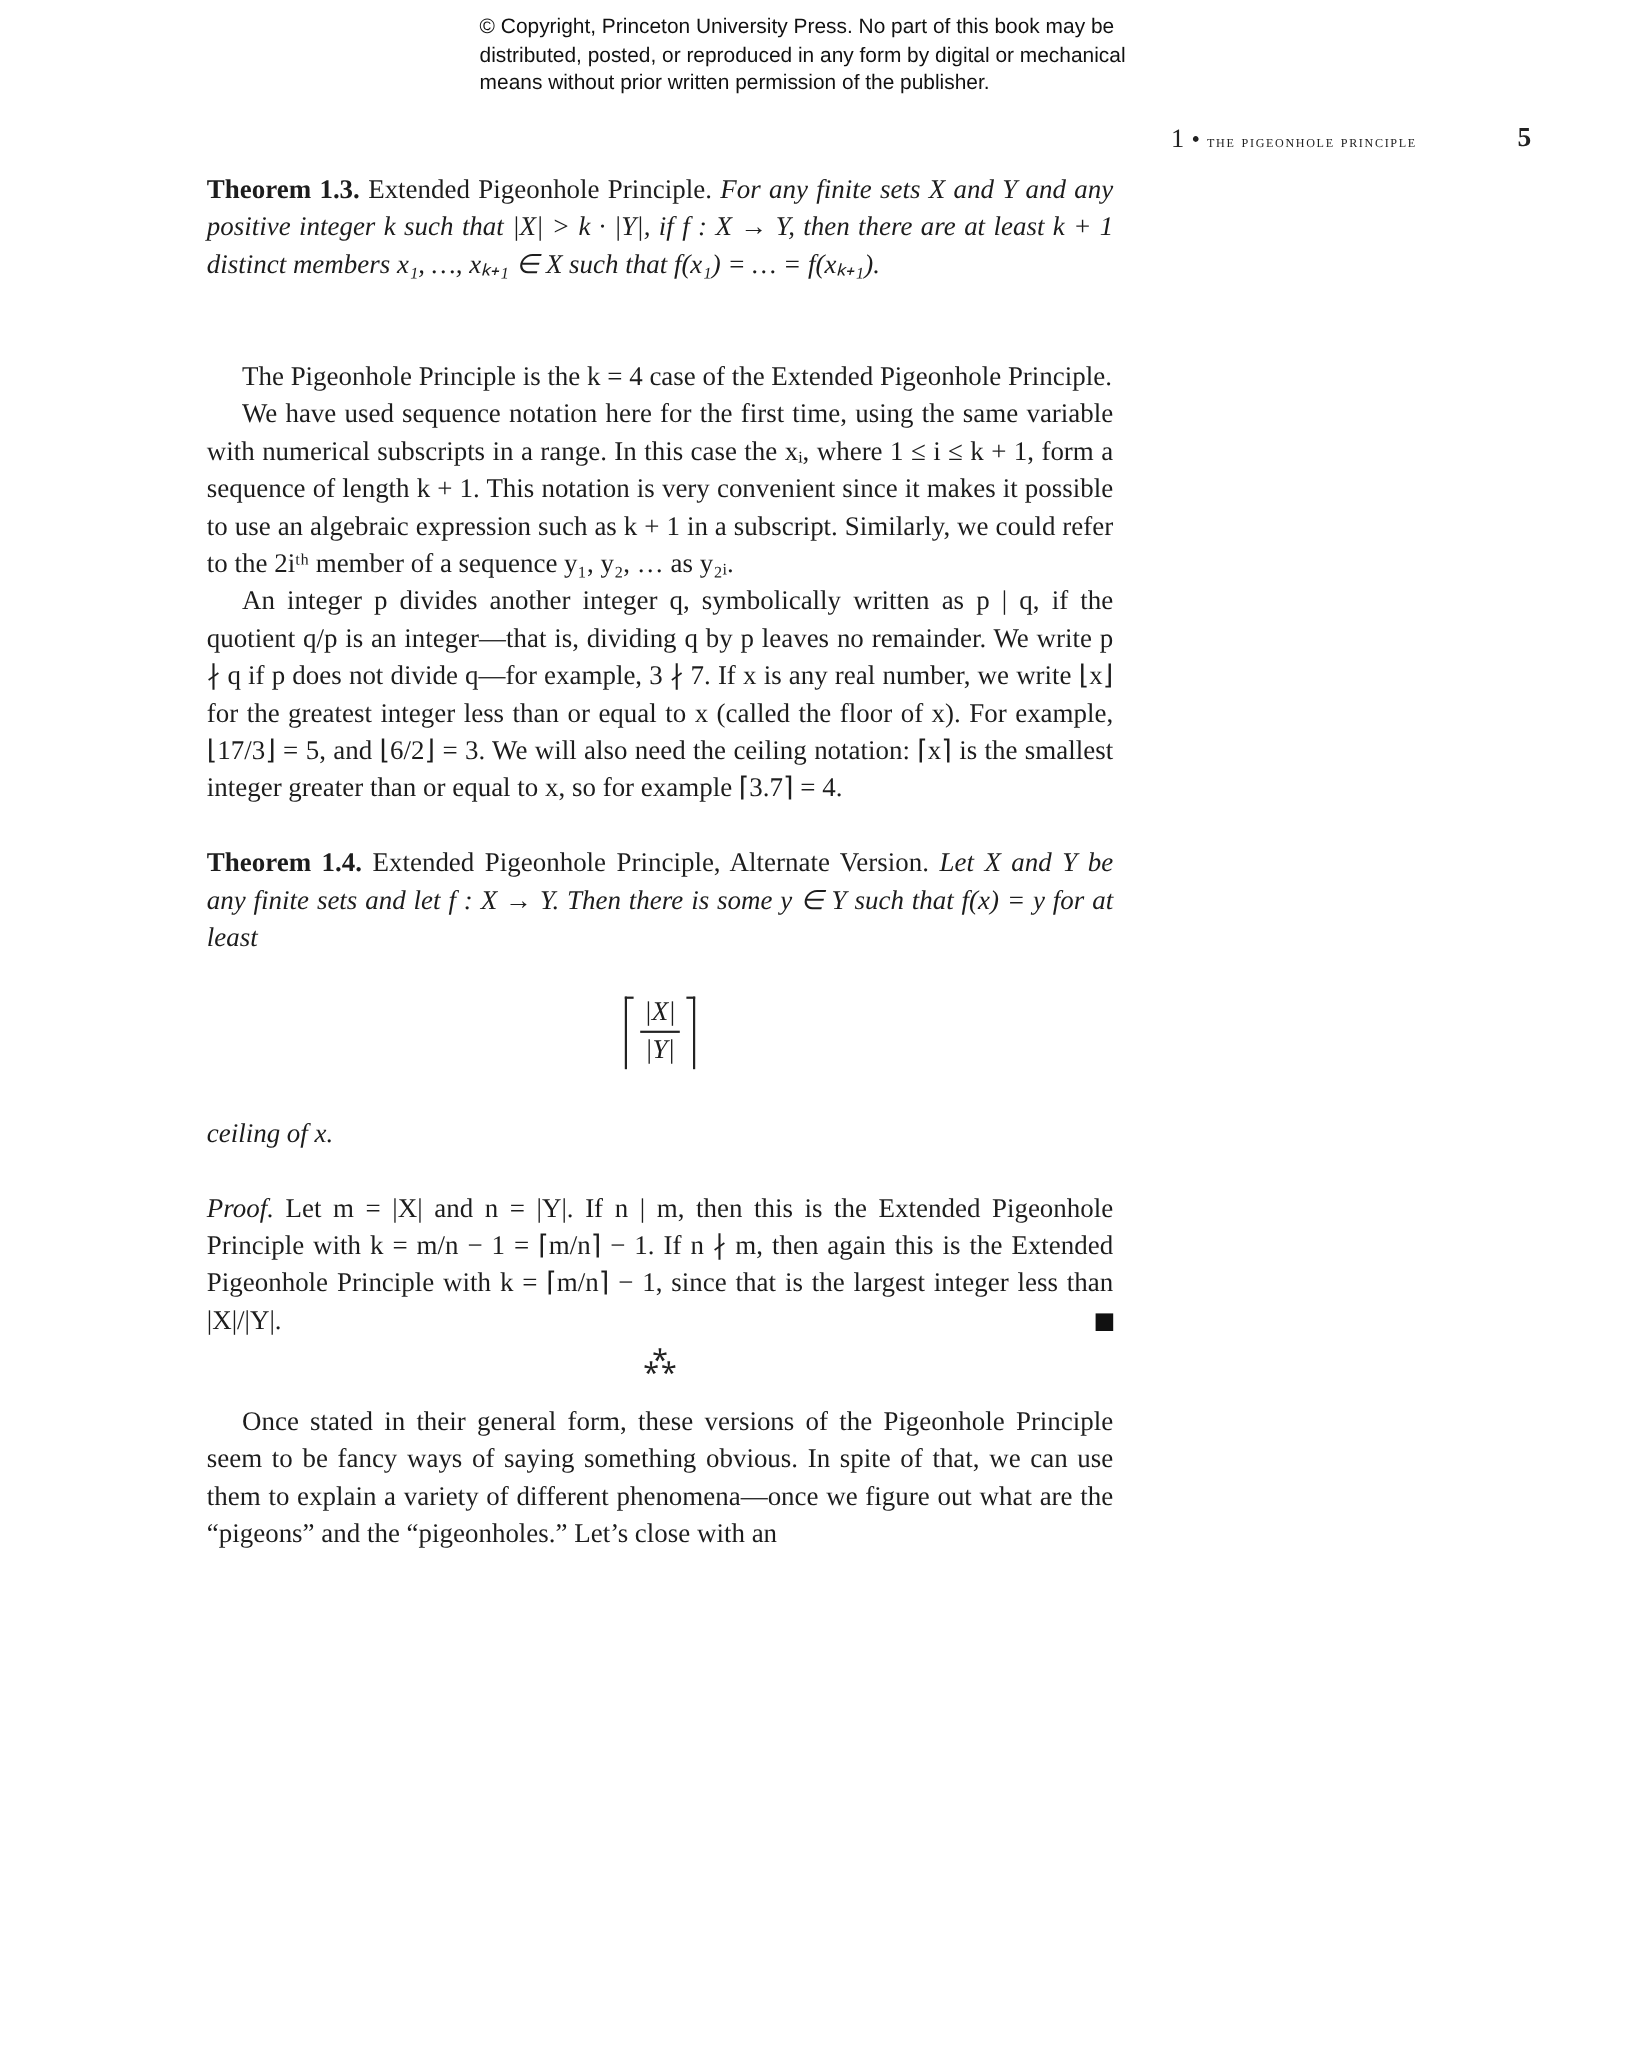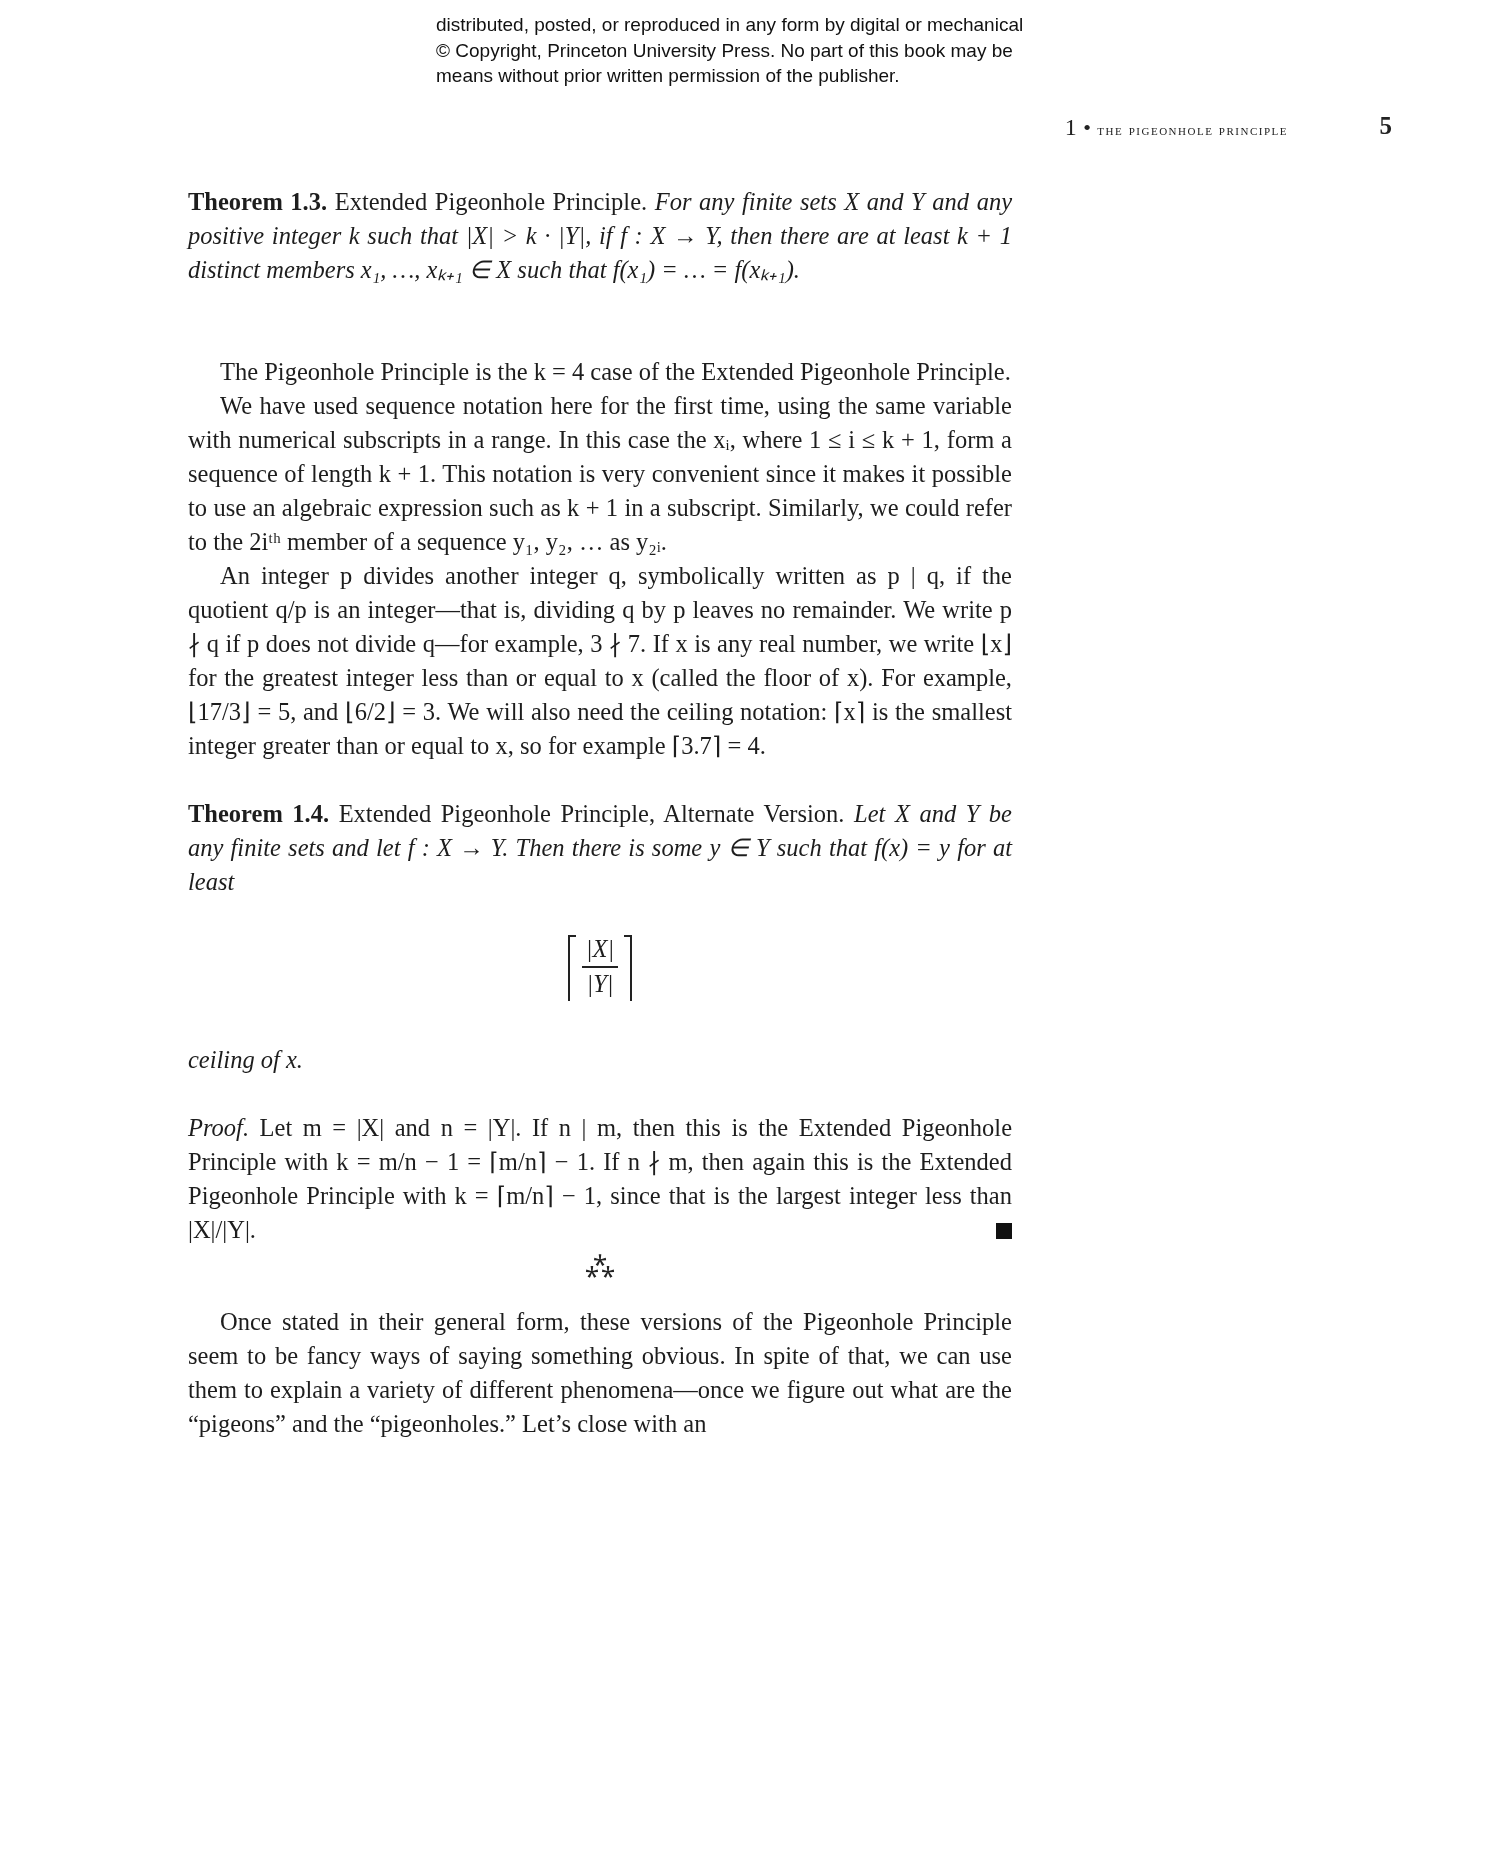--- a/index.html
+++ b/index.html
@@ -10,21 +10,21 @@
   }
   .running-head {
     position: absolute; left: 188px; top: 114px; width: 1204px; height: 30px;
     font-family: "Liberation Serif", serif; color: #222;
   }
   .running-head .chap { position: absolute; right: 104px; top: 0; font-size: 22px; letter-spacing: 0.5px; }
   .running-head .chap .num { font-size: 24px; }
   .running-head .chap .sc { font-variant: small-caps; text-transform: lowercase; font-size: 16px; letter-spacing: 1.5px; }
   .running-head .folio { position: absolute; right: 0; top: -2px; font-size: 25px; font-weight: bold; }
   .page {
-    position: absolute; left: 188px; top: 185px; width: 824px;
+    position: absolute; left: 188px; top: 156px; width: 824px;
     font-family: "Liberation Serif", serif; font-size: 24.5px; line-height: 34px; color: #1d1d1d;
     text-align: justify;
   }
   .page p { margin: 0; }
   .indent { text-indent: 32px; }
   .thm { margin-bottom: 34px !important; }
   .thm .head { font-weight: bold; }
   .it { font-style: italic; }
   .gap { height: 34px; }
   .display {
@@ -46,22 +46,22 @@
   .dinkus { text-align: center; font-size: 26px; margin: 2px 0 8px; color: #222; }
   .footer {
     position: absolute; left: 468px; top: 1883px;
     font-family: Liberation Mono, monospace; font-size: 19px; color: #a16207;
   }
 </style>
 </head>
 <body>
 
 <div class="copyright">
+  <div>© Copyright, Princeton University Press. No part of this book may be</div>
   <div>distributed, posted, or reproduced in any form by digital or mechanical</div>
-  <div>© Copyright, Princeton University Press. No part of this book may be</div>
   <div>means without prior written permission of the publisher.</div>
 </div>
 
 <div class="running-head">
   <span class="chap">
     <span class="num">1</span>
     <span>•</span>
     <span class="sc">The Pigeonhole Principle</span>
   </span>
   <span class="folio">5</span>

